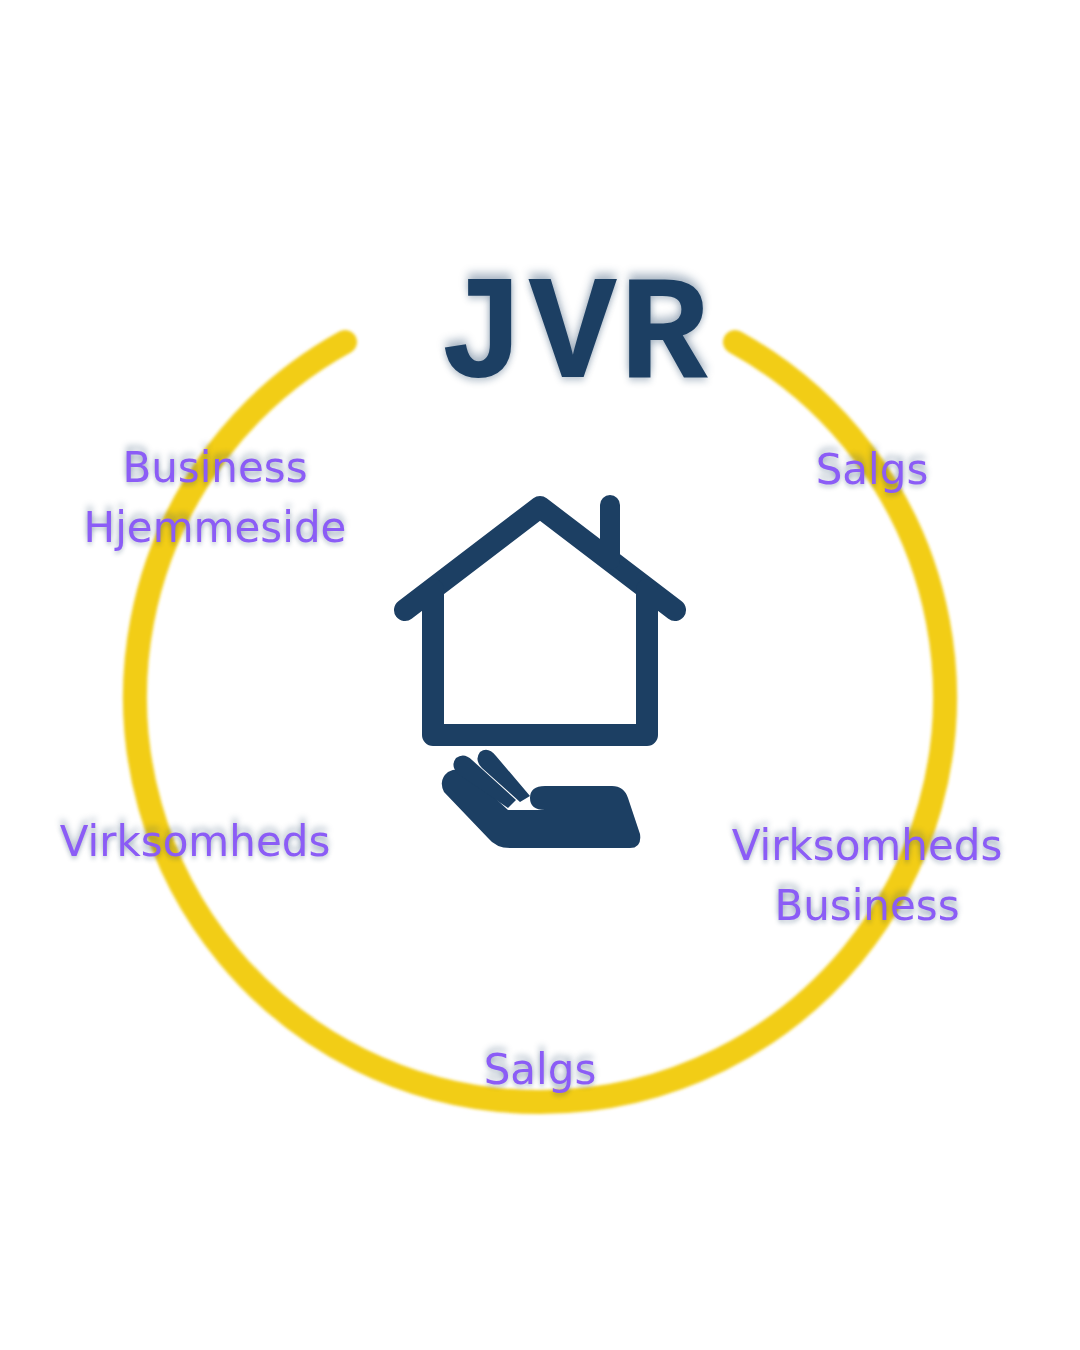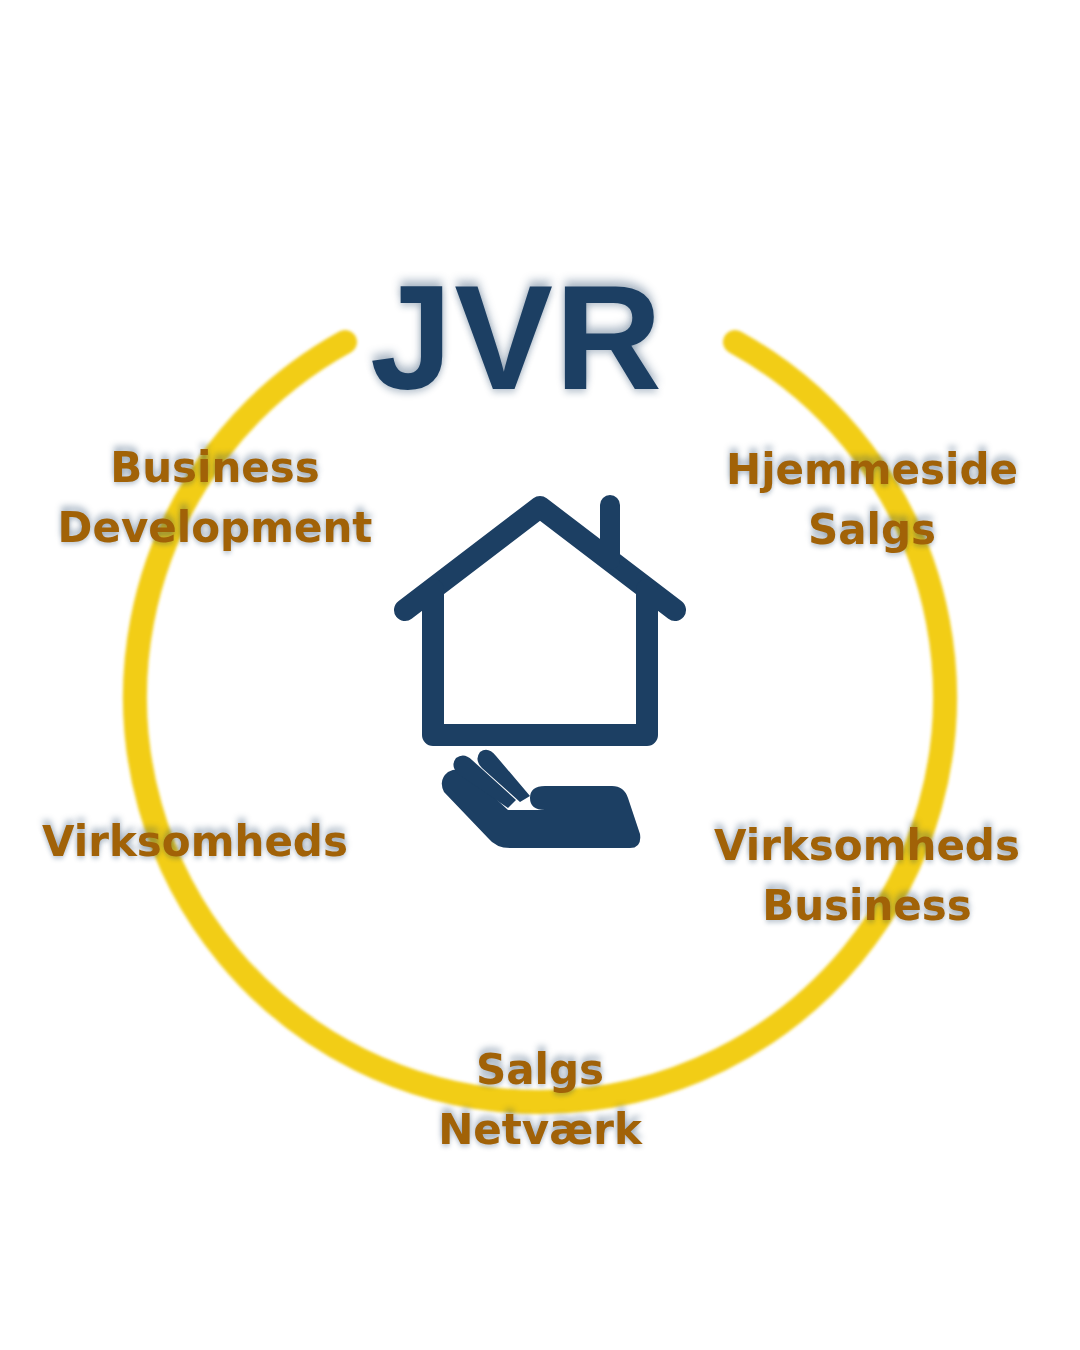--- a/index.html
+++ b/index.html
@@ -1,27 +1,27 @@
 <!DOCTYPE html>
 <html><head>
   <meta charset="utf-8">
   <style>
     html, body { margin: 0; padding: 0; background: #ffffff; }
     body { width: 1080px; height: 1350px; position: relative; overflow: hidden; font-family: "DejaVu Sans", sans-serif; }
     .stage { position: absolute; left: 0; top: 0; width: 1080px; height: 1350px; }
     .ring { position: absolute; left: 0; top: 0; }
     .title {
-      position: absolute; left: 370px; top: 258px; width: 340px; text-align: left;
-      font-family: Liberation Sans, sans-serif; font-weight: bold; font-size: 148px; line-height: 160px;
+      position: absolute; left: 370px; top: 258px; width: 340px; text-align: right;
+      font-family: Liberation Mono, monospace; font-weight: bold; font-size: 148px; line-height: 160px;
       color: #1c3f63; letter-spacing: 2px;
       text-shadow: 0 -6px 8px rgba(28,63,99,0.35), 0 4px 6px rgba(28,63,99,0.25);
     }
     .label {
-      position: absolute; text-align: center; font-family: "DejaVu Sans", sans-serif; font-weight: bold;
-      font-size: 42px; line-height: 60px; color: #a16207; white-space: nowrap;
+      position: absolute; text-align: center; font-family: "DejaVu Sans", sans-serif; font-weight: normal;
+      font-size: 42px; line-height: 60px; color: #8b5cf6; white-space: nowrap;
       text-shadow: 0 -5px 6px rgba(28,63,99,0.35), 0 3px 4px rgba(28,63,99,0.25);
     }
     .label span { display: block; }
     .icon { position: absolute; left: 390px; top: 480px; }
   </style>
 </head>
 <body>
 
 <div class="stage">
 
@@ -49,35 +49,33 @@
 
     <g fill="#1c3f63">
       <path d="M 58 292 Q 48 300 54 312 L 98 358 Q 106 368 120 368 L 240 368 Q 252 368 250 354 L 238 318 Q 234 306 222 306 L 155 306 Q 140 306 140 318 Q 140 330 155 330 L 185 330 L 118 330 L 80 295 Q 70 286 58 292 Z"></path>
       <path d="M 66 278 Q 60 286 68 294 L 118 328 L 126 320 L 82 280 Q 74 272 66 278 Z"></path>
       <path d="M 90 272 Q 84 280 92 288 L 130 322 L 140 316 L 106 276 Q 98 266 90 272 Z"></path>
     </g>
   </svg>
 
   <div class="label" style="left:45px; top:438px; width:340px;">
     <span>Business</span>
-    <span>Development</span>
+    <span>Hjemmeside</span>
   </div>
 
   <div class="label" style="left:712px; top:440px; width:320px;">
-    <span>Hjemmeside</span>
     <span>Salgs</span>
   </div>
 
   <div class="label" style="left:25px; top:812px; width:340px;">
     <span>Virksomheds</span>
   </div>
 
   <div class="label" style="left:697px; top:816px; width:340px;">
     <span>Virksomheds</span>
     <span>Business</span>
   </div>
 
   <div class="label" style="left:390px; top:1040px; width:300px;">
     <span>Salgs</span>
-    <span>Netværk</span>
   </div>
 
 </div>
 
 </body></html>

